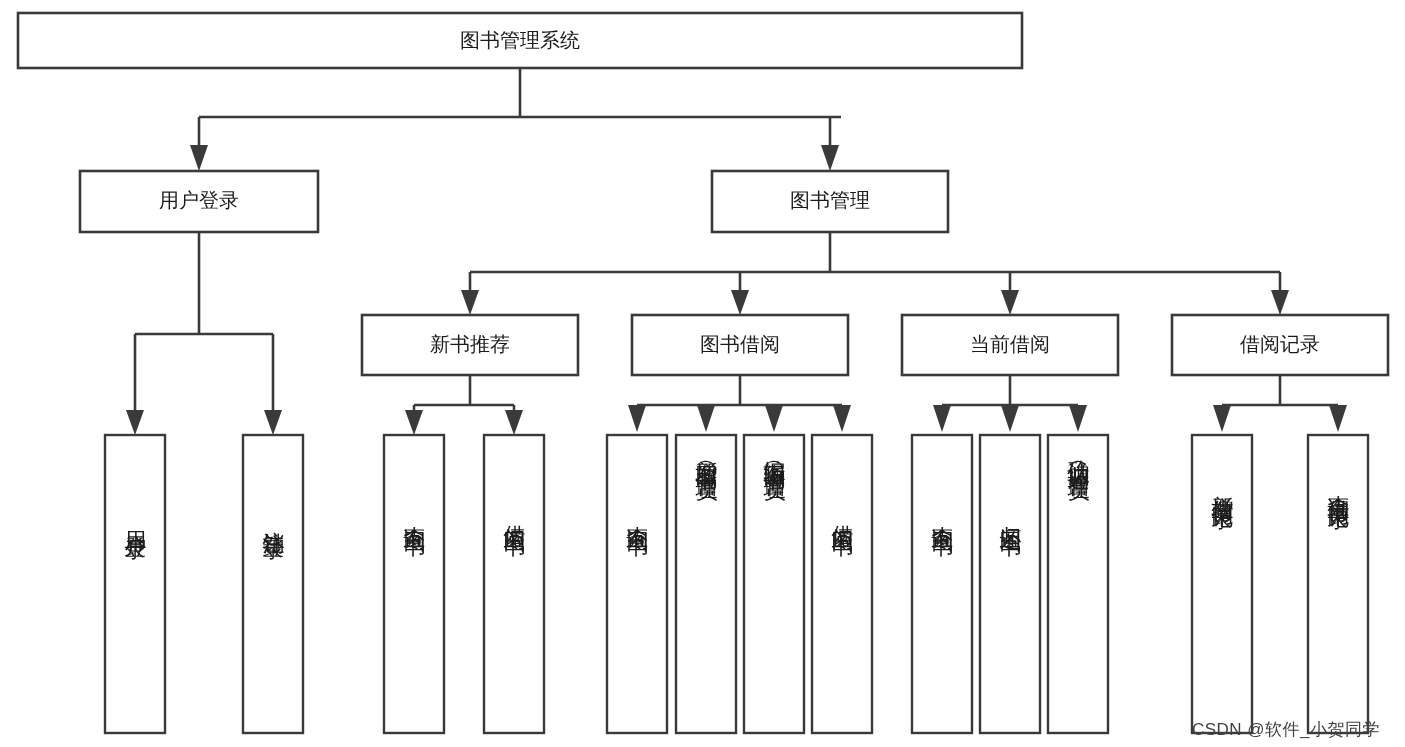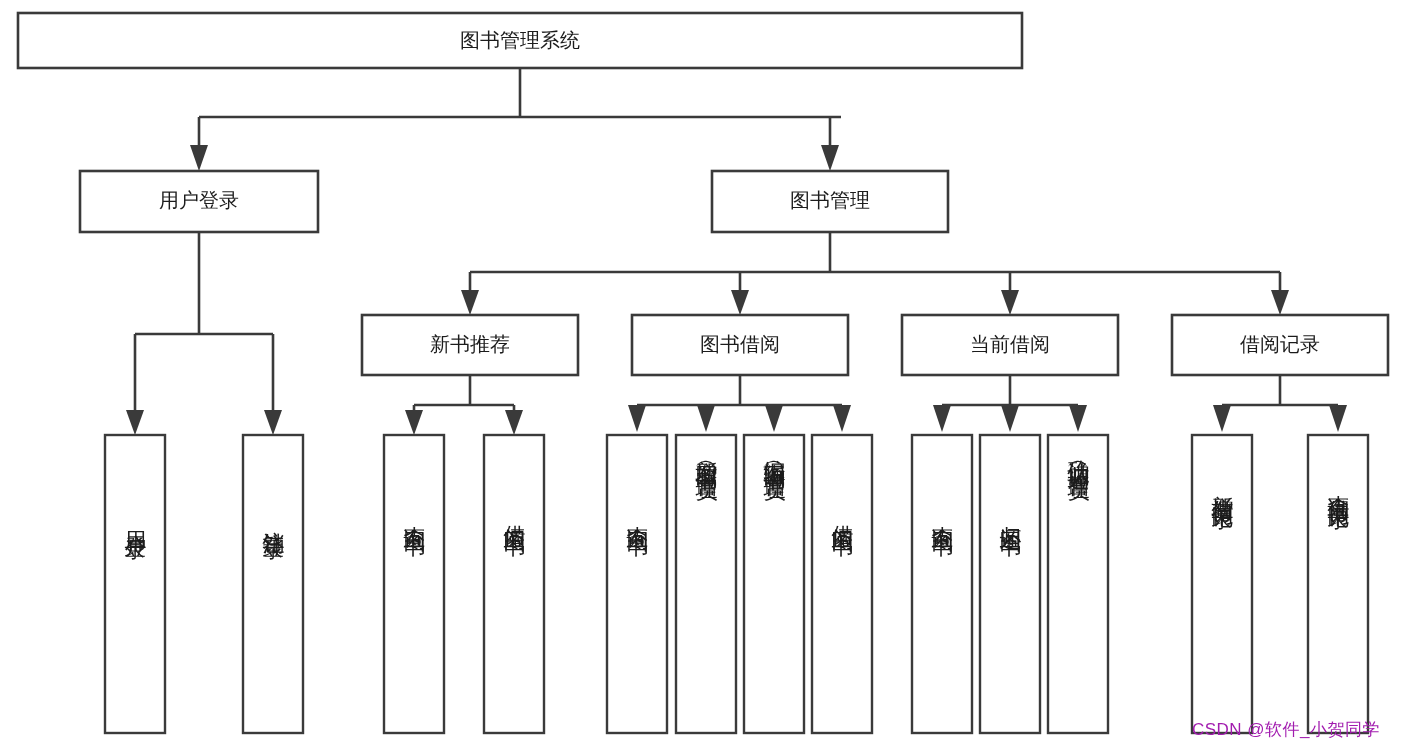--- a/index.html
+++ b/index.html
@@ -67,21 +67,21 @@
     color: #1c1c1c;
     letter-spacing: 3px;
     white-space: nowrap;
   }
   .watermark {
     position: absolute;
     right: 12px;
     bottom: 6px;
     font-family: "Liberation Sans", "DejaVu Sans", sans-serif;
     font-size: 17px;
-    color: #a21caf;
+    color: #404040;
     letter-spacing: 0.5px;
     white-space: nowrap;
   }
 </style>
 </head>
 <body>
 
 <div id="diagram-root">
 
   <svg class="canvas" viewBox="0 0 1405 747" xmlns="http://www.w3.org/2000/svg">

